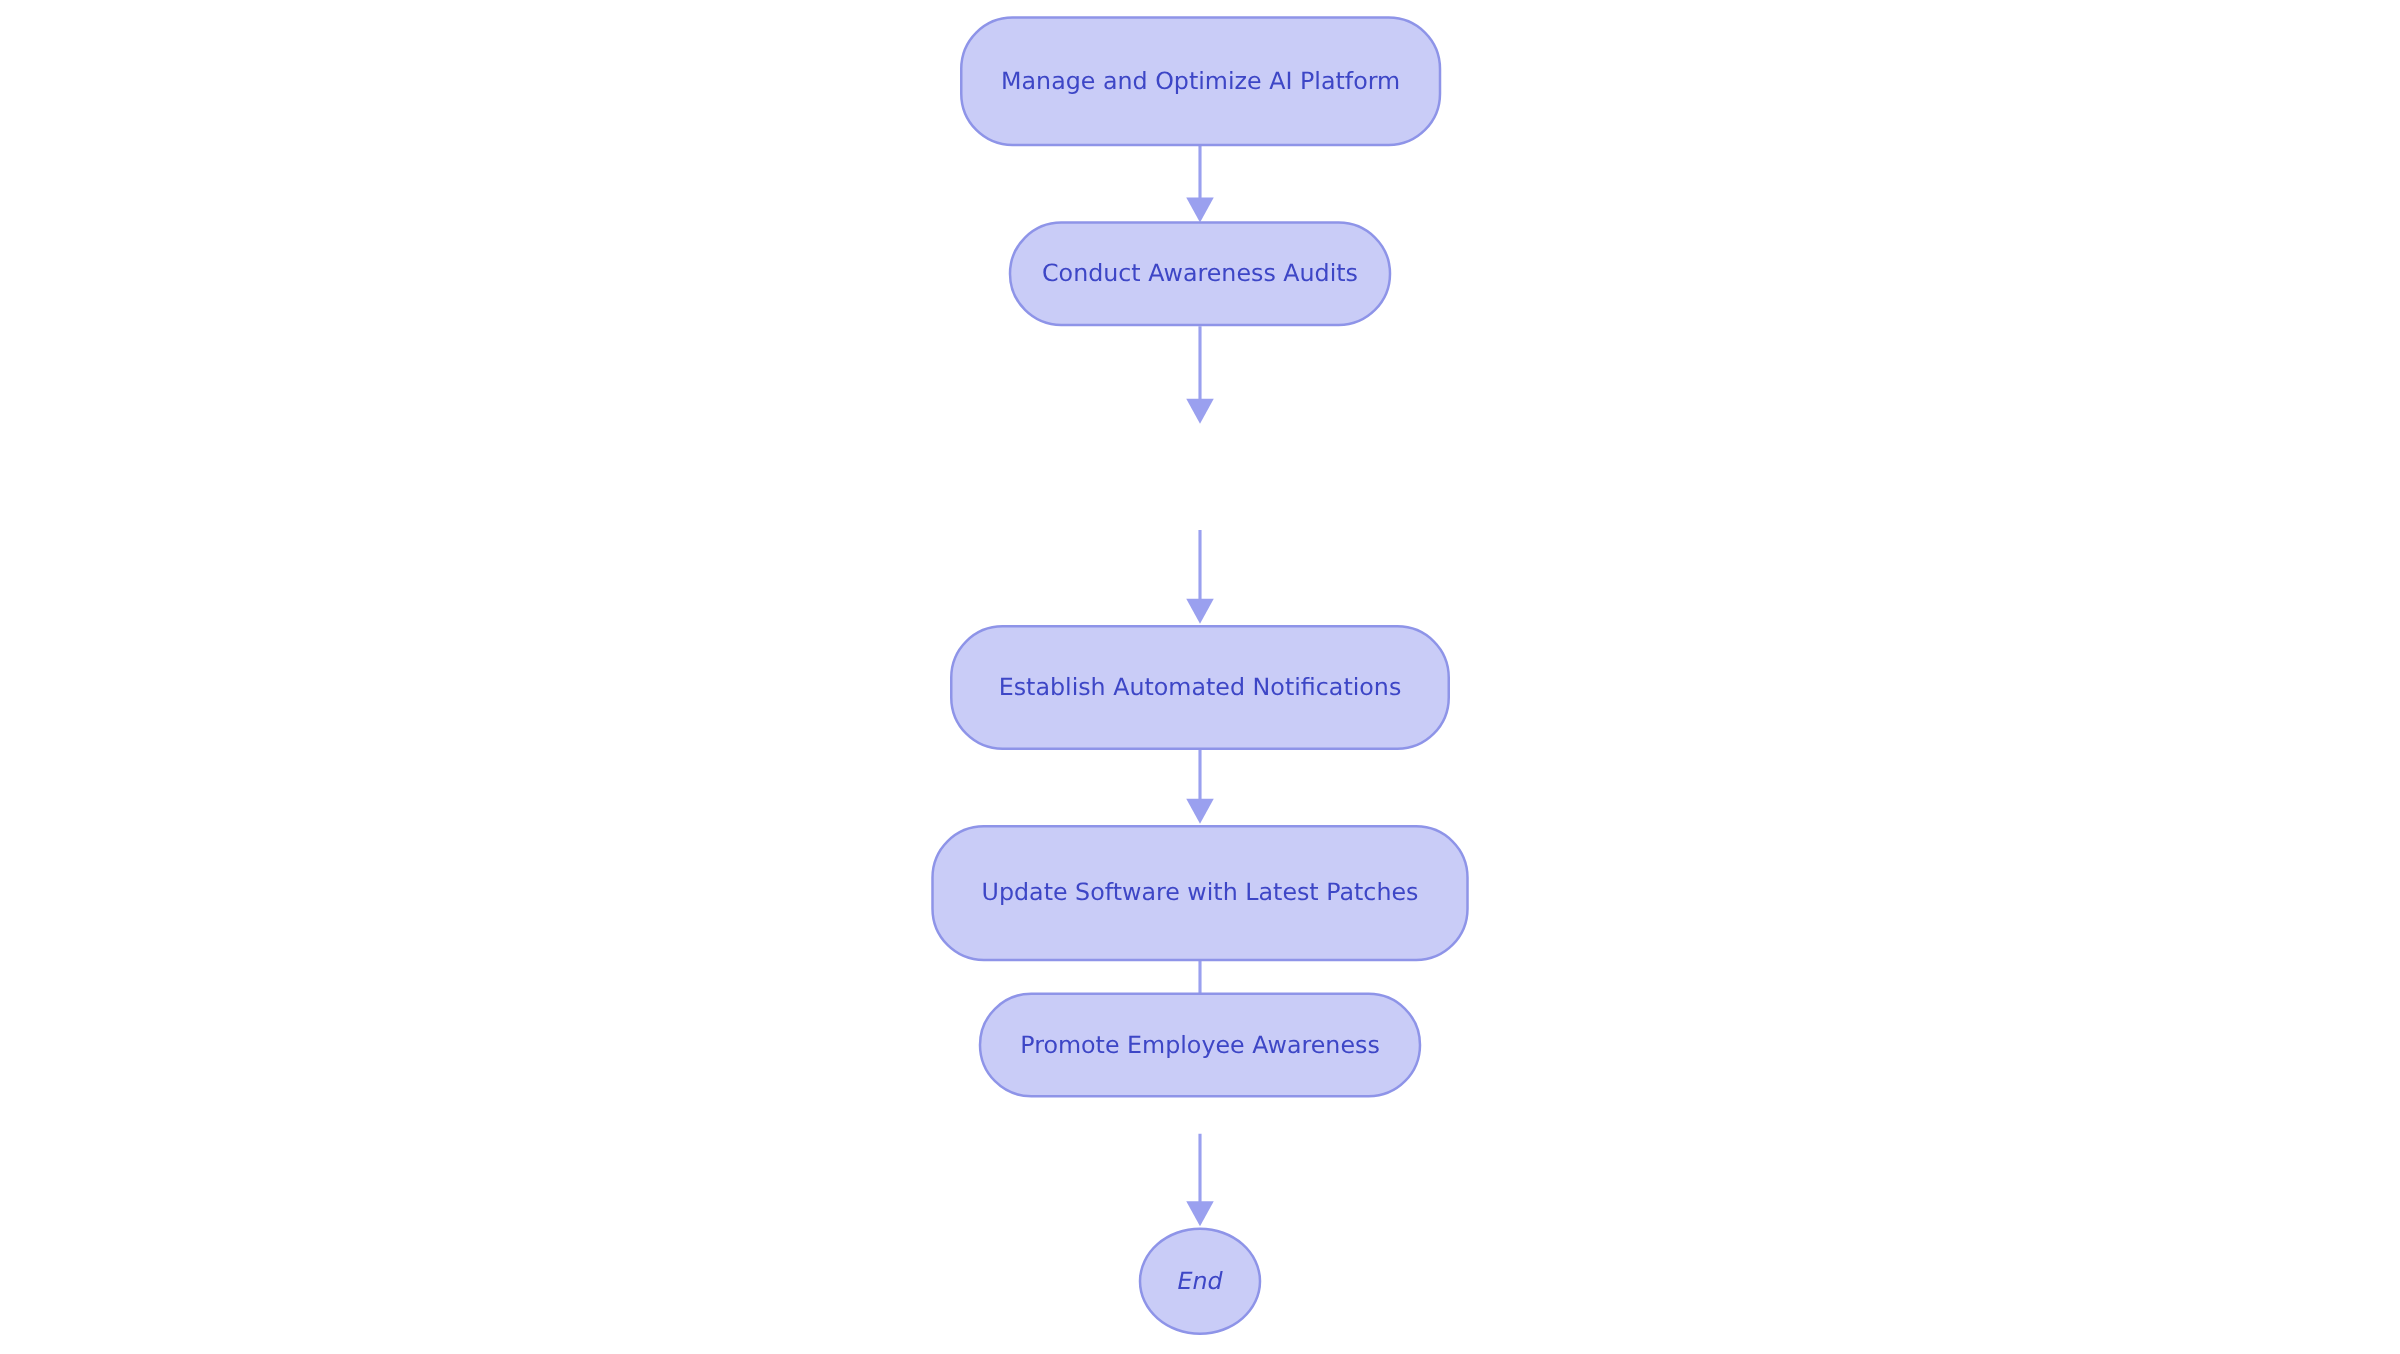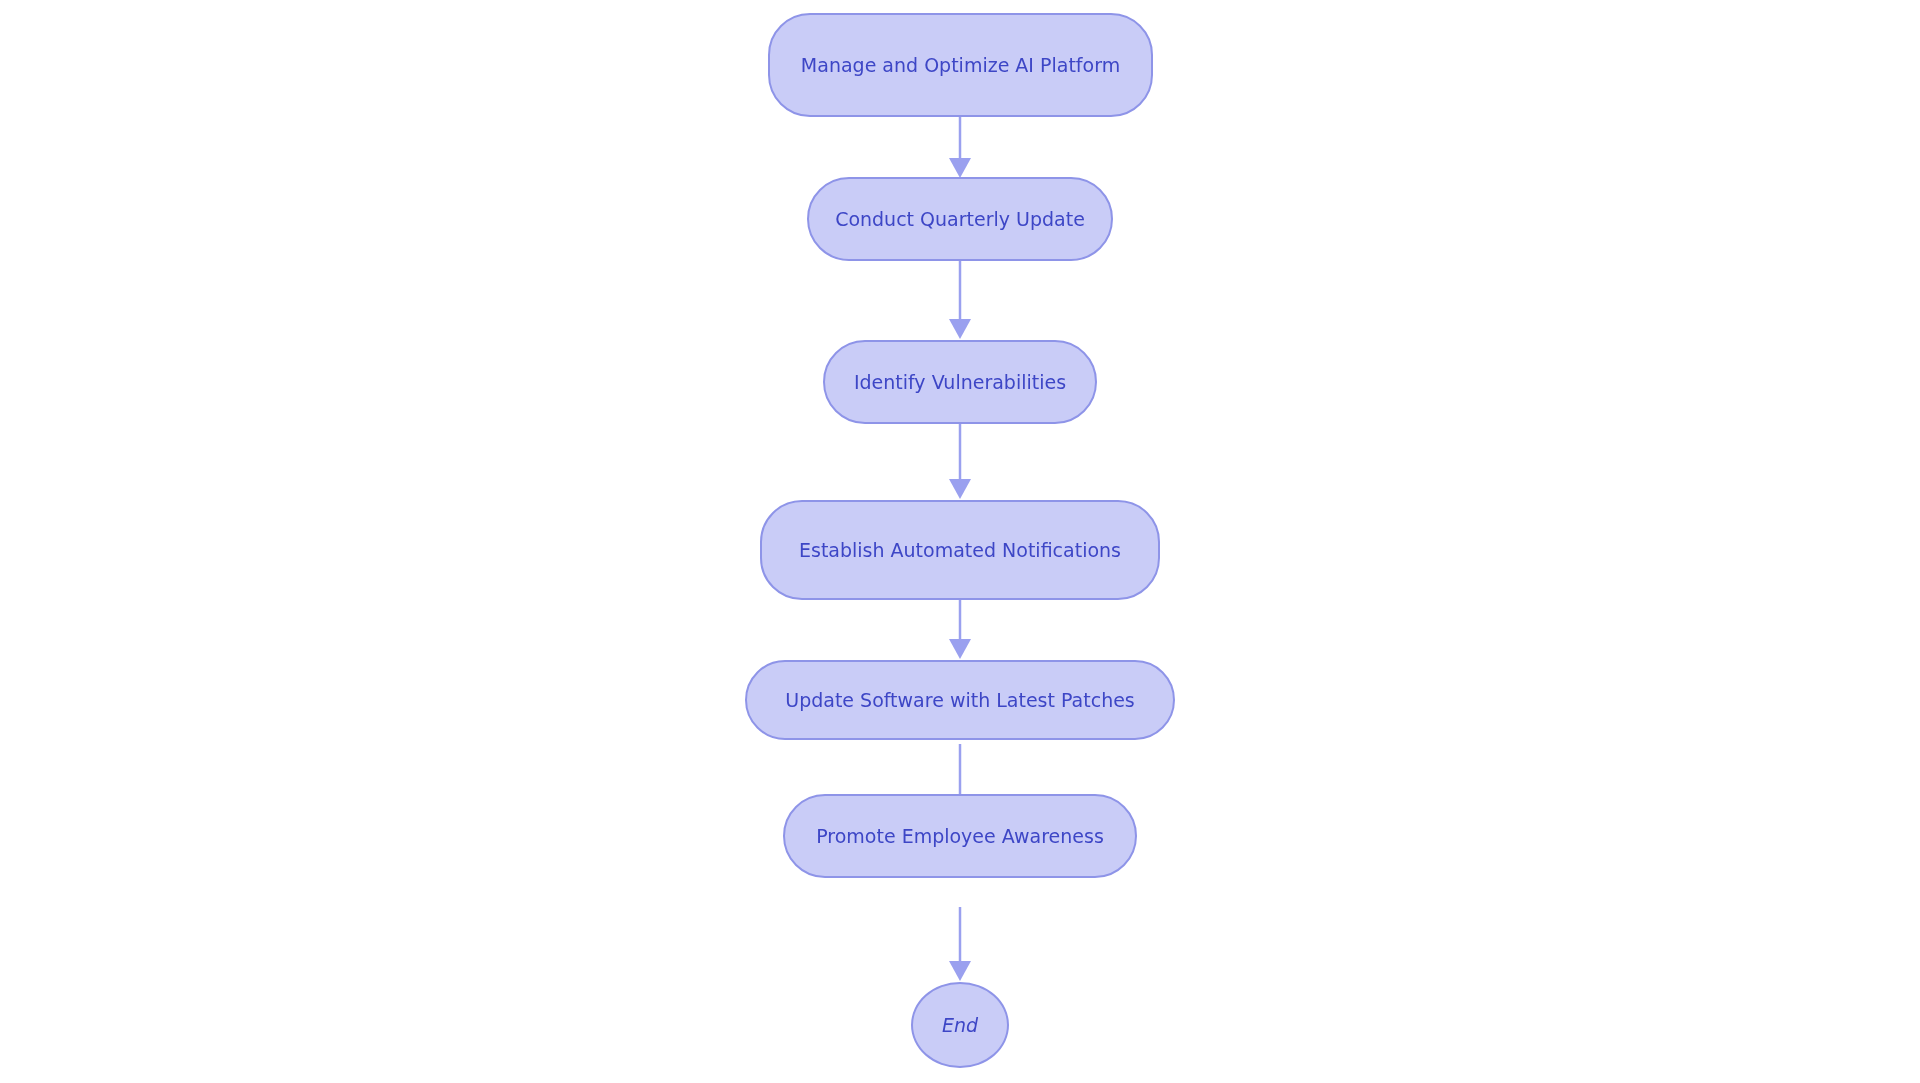--- a/index.html
+++ b/index.html
@@ -85,32 +85,29 @@
       <line x1="960" y1="907" x2="960" y2="963"></line>
       <polygon points="949,961 971,961 960,981"></polygon>
     </g>
   </svg>
 
   <div class="node pill" style="left:768px; top:13px; width:385px; height:104px;">
     <span>Manage and Optimize AI Platform</span>
   </div>
 
   <div class="node pill" style="left:807px; top:177px; width:306px; height:84px;">
-    <span>Conduct Quarterly Update</span>
+    <span>Conduct Awareness Audits</span>
   </div>
 
-  <div class="node pill" style="left:823px; top:340px; width:274px; height:84px;">
-    <span>Identify Vulnerabilities</span>
-  </div>
 
   <div class="node pill" style="left:760px; top:500px; width:400px; height:100px;">
     <span>Establish Automated Notifications</span>
   </div>
 
-  <div class="node pill" style="left:745px; top:660px; width:430px; height:80px;">
+  <div class="node pill" style="left:745px; top:660px; width:430px; height:109px;">
     <span>Update Software with Latest Patches</span>
   </div>
 
   <div class="node pill" style="left:783px; top:794px; width:354px; height:84px;">
     <span>Promote Employee Awareness</span>
   </div>
 
   <div class="node ellipse" style="left:911px; top:982px; width:98px; height:86px;">
     <span>End</span>
   </div>

